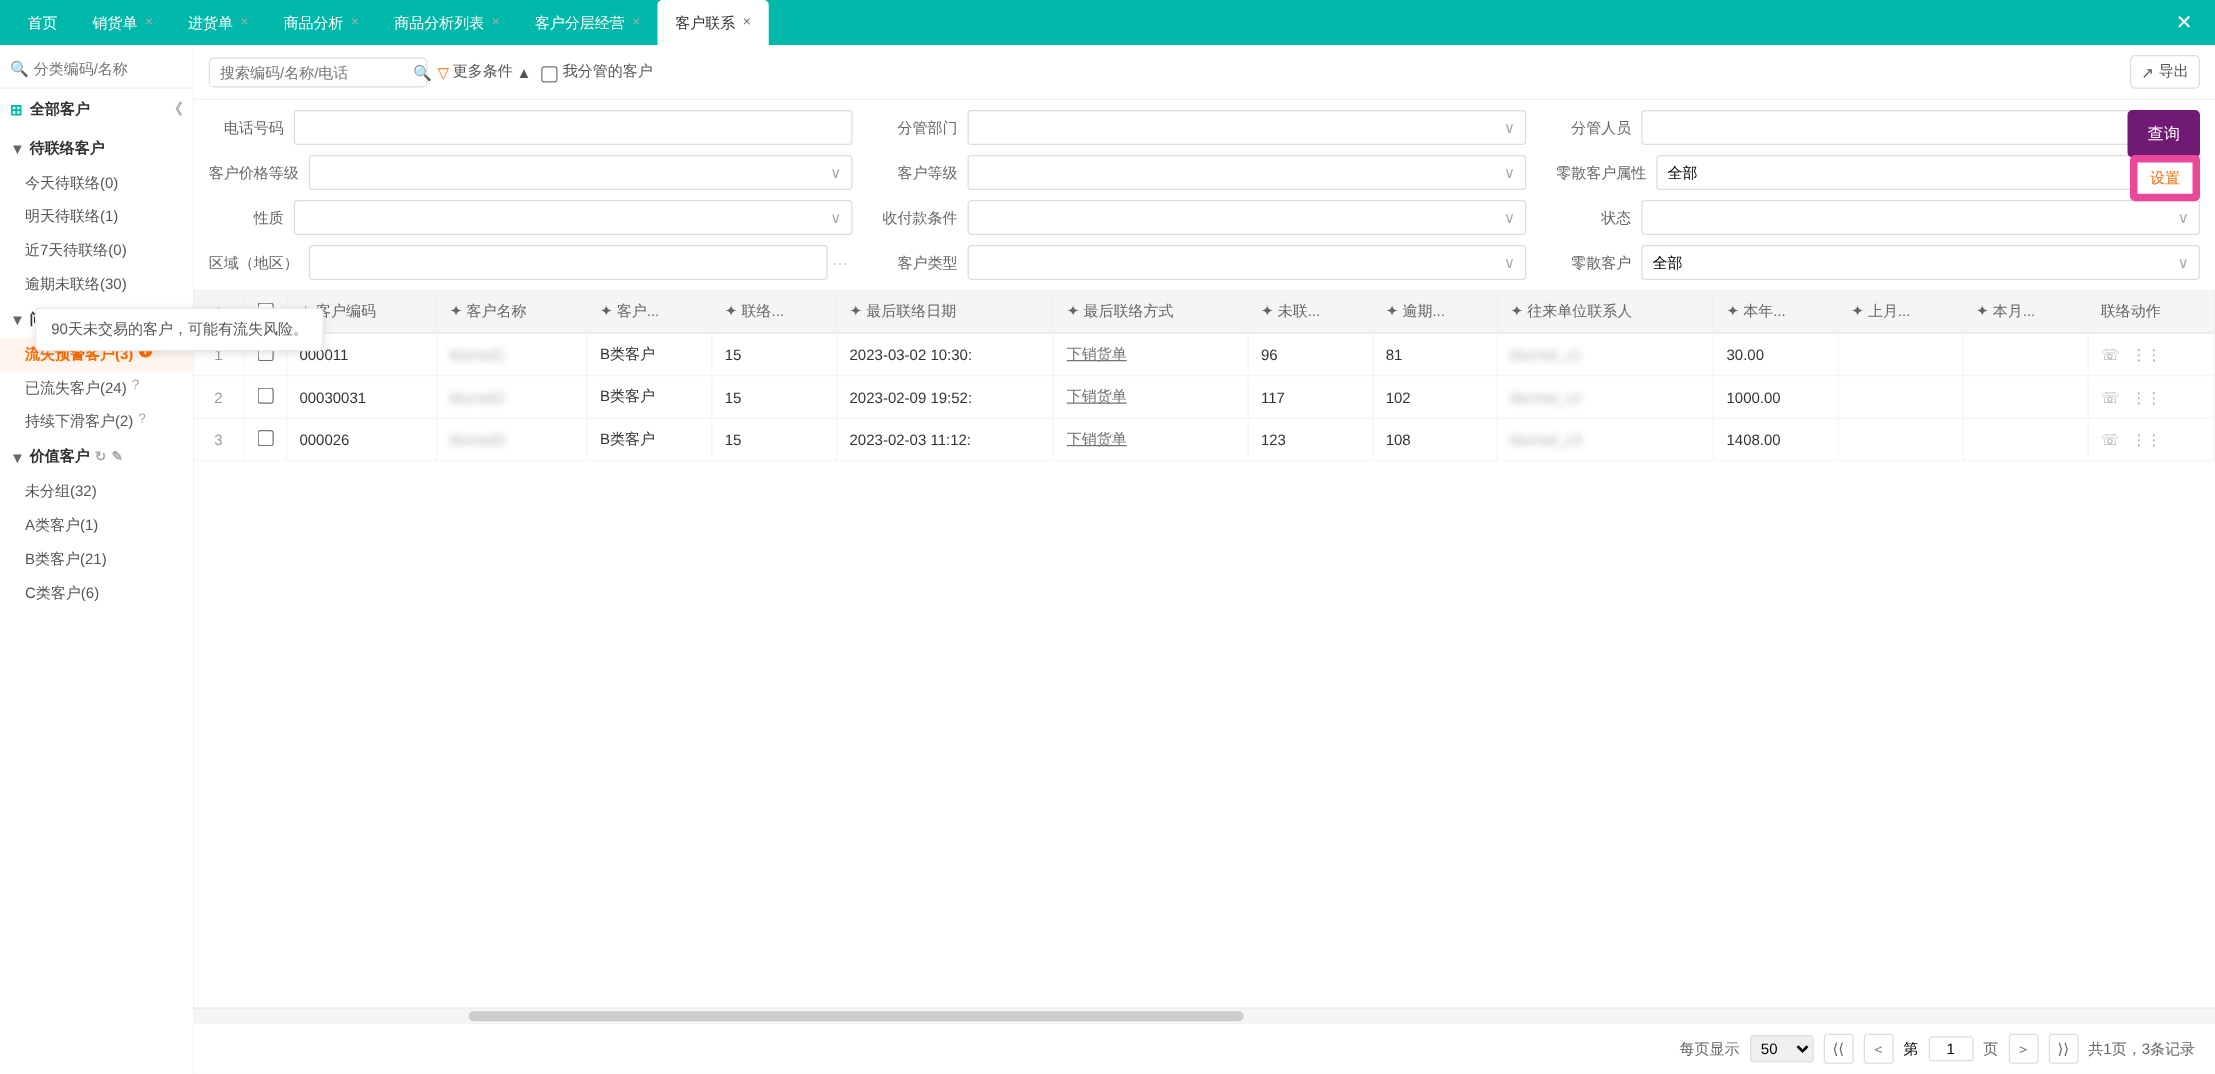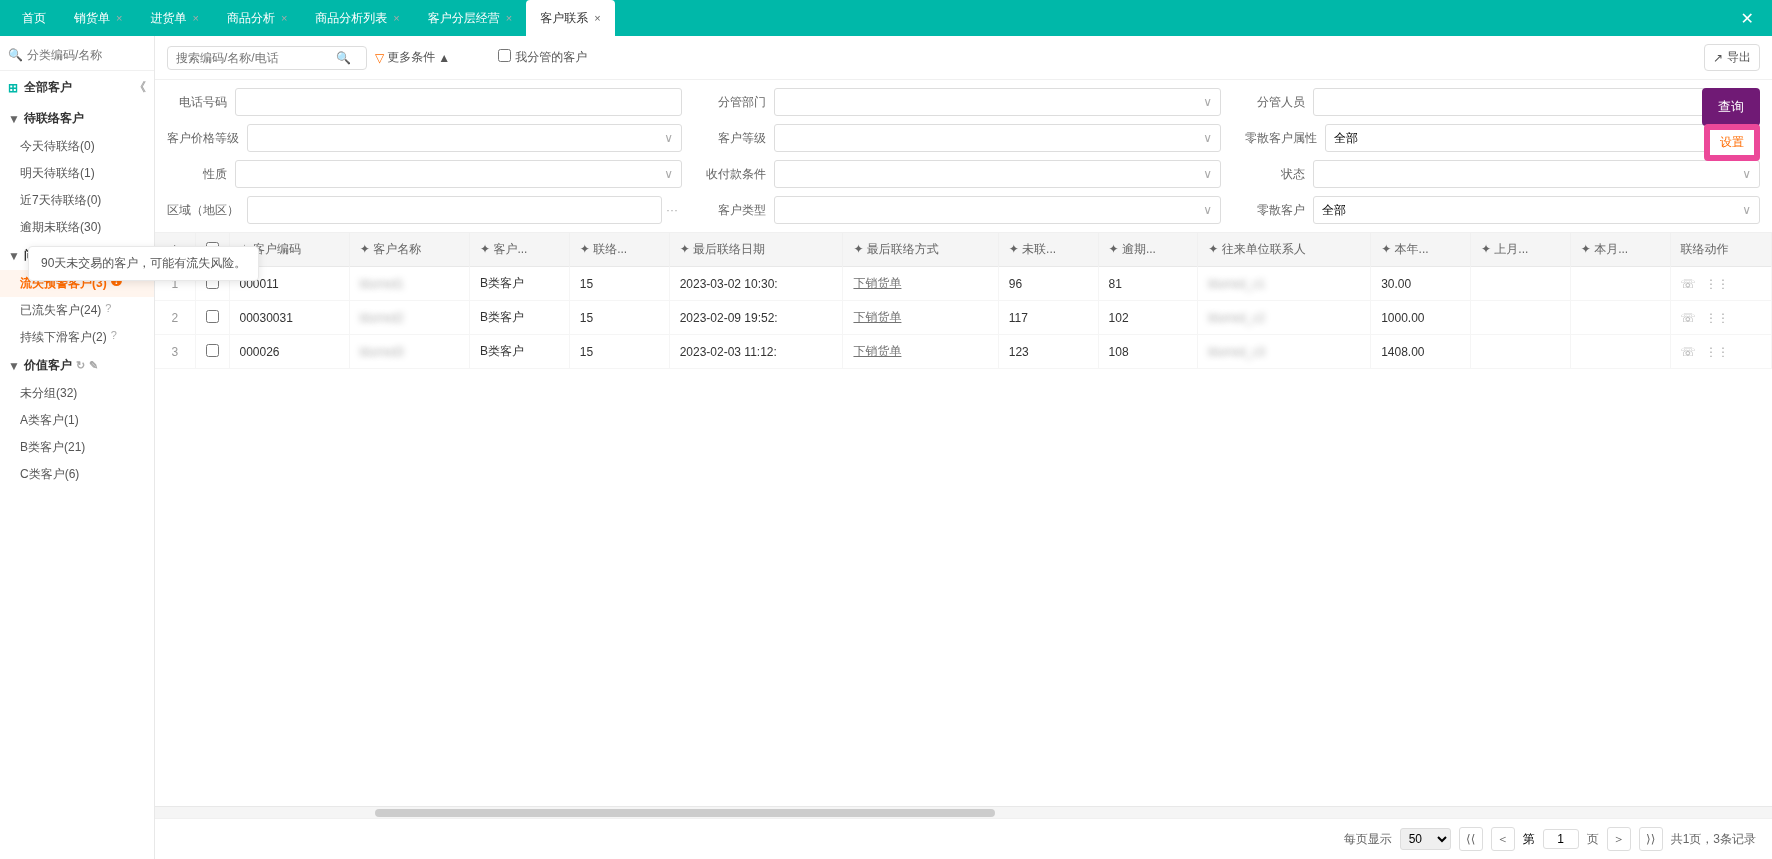--- a/index.html
+++ b/index.html
@@ -131,45 +131,44 @@
       border-bottom: 1px solid #f0f0f0;
       background: #fff;
       gap: 8px;
     }
     .search-box {
       display: flex;
       align-items: center;
       border: 1px solid #ddd;
       border-radius: 4px;
       padding: 4px 8px;
-      width: 200px;
+      width: 175px;
     }
     .search-box input {
       border: none;
       outline: none;
       font-size: 12px;
       width: 160px;
       color: #999;
     }
     .search-box .s-icon { color: #ff6b00; cursor: pointer; }
     .more-filter {
       display: flex;
       align-items: center;
       color: #555;
       cursor: pointer;
       gap: 3px;
     }
     .more-filter .filter-icon { color: #ff6b00; }
     .my-customer {
       display: flex;
-      align-items: flex-start;
+      align-items: flex-end;
       gap: 4px;
       color: #555;
       cursor: pointer;
-      margin-left: 40px;
     }
     .toolbar-spacer { flex: 1; }
     .export-btn {
       display: flex;
       align-items: center;
       gap: 4px;
       color: #555;
       cursor: pointer;
       border: 1px solid #ddd;
       padding: 4px 8px;

